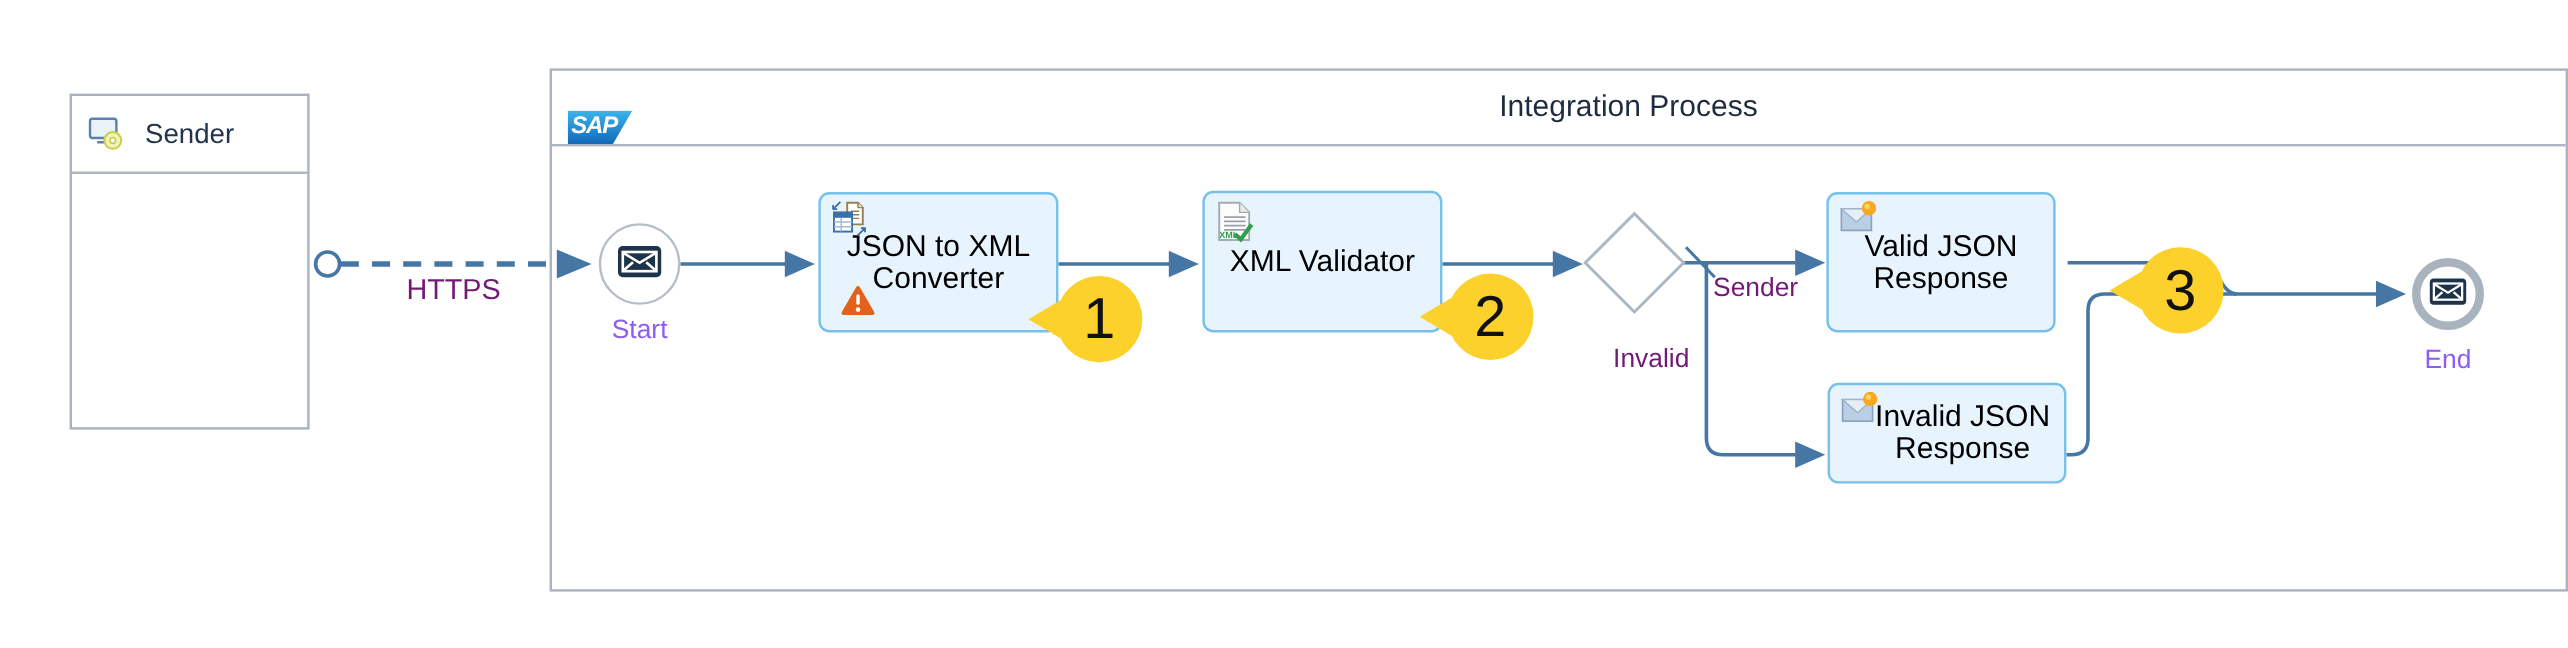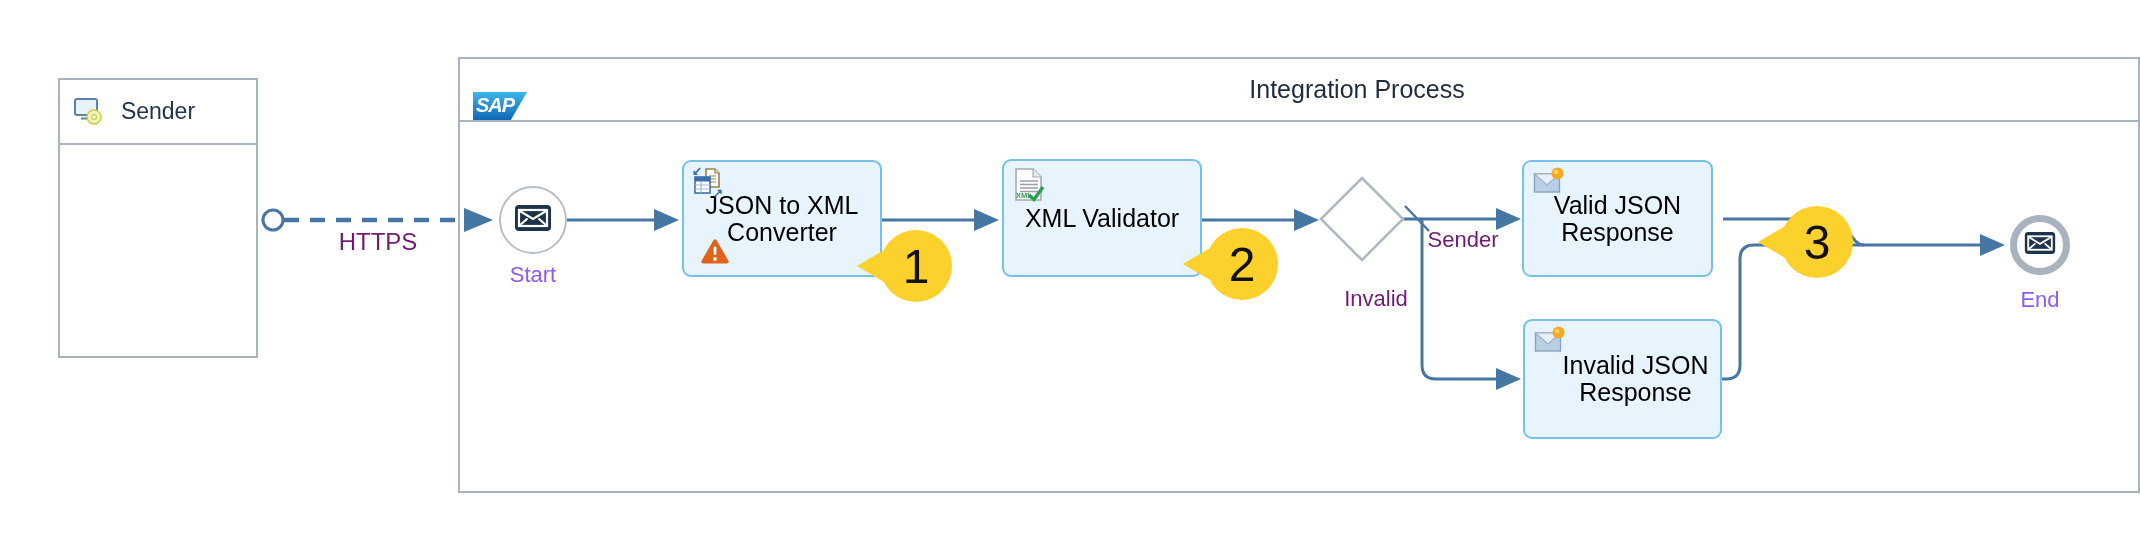--- a/index.html
+++ b/index.html
@@ -32,21 +32,21 @@
   
   .task { position:absolute; background:#e8f4fd; border:2.5px solid #76c0ea; border-radius:9px;
           box-sizing:border-box; display:flex; align-items:center; justify-content:center; z-index:2; }
   .task .tlabel { font-size:25px; line-height:27px; color:#000; text-align:center; white-space:pre-line; }
   .task .node-icon { position:absolute; left:9px; top:4px; }
   #task-validator .node-icon { top:6px; }
   .task .warn { position:absolute; left:16px; bottom:6px; }
   #task-converter       { left:682px;  top:160px; width:200px; height:117px; }
   #task-validator       { left:1002px; top:159px; width:200px; height:118px; }
   #task-valid-response  { left:1522px; top:160px; width:191px; height:117px; }
-  #task-invalid-response{ left:1523px; top:319px; width:199px; height:120px;padding-left:26px; }
+  #task-invalid-response{ left:1523px; top:319px; width:199px; height:84px;padding-left:26px; }
 
   
   .event { position:absolute; background:#fff; border-radius:50%; box-sizing:border-box;
            display:flex; align-items:center; justify-content:center; z-index:2; }
   #event-start { left:499px;  top:186px; width:68px; height:68px; border:2.5px solid #b6bec8; }
   #event-end   { left:2010px; top:215px; width:60px; height:60px; border:7px solid #a9b3bd; }
 
   
   .lbl { position:absolute; z-index:3; font-size:22px; color:#8b5cf6; text-align:center; }
   .navy { color:#701a75; }

